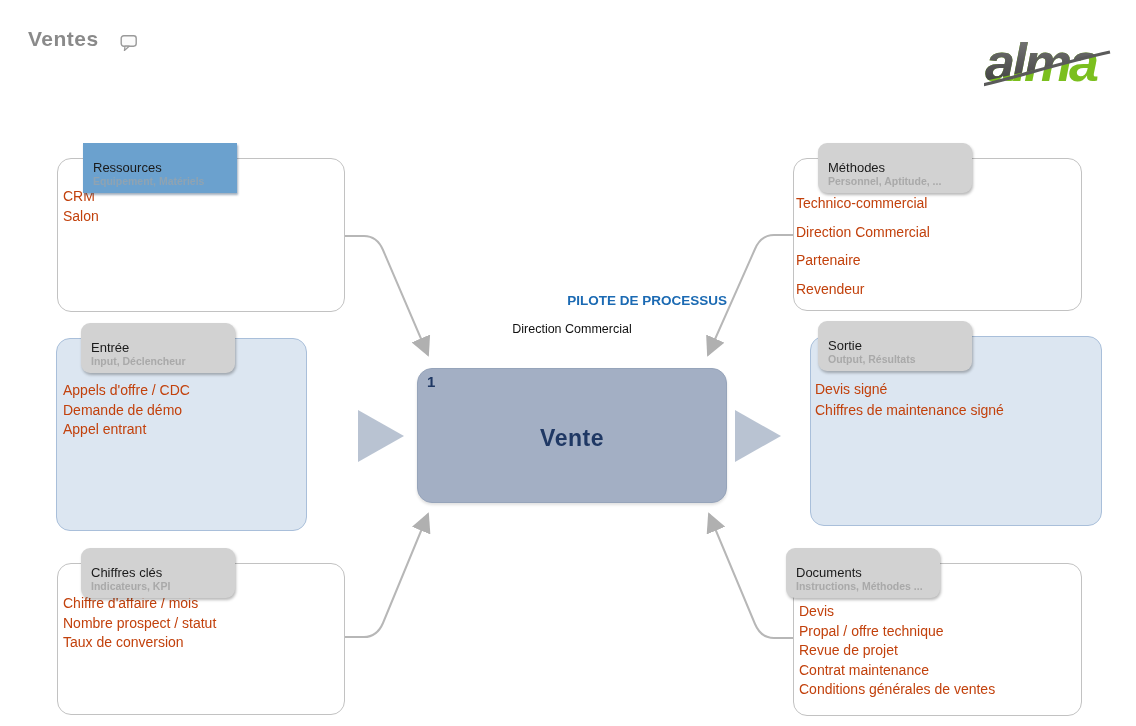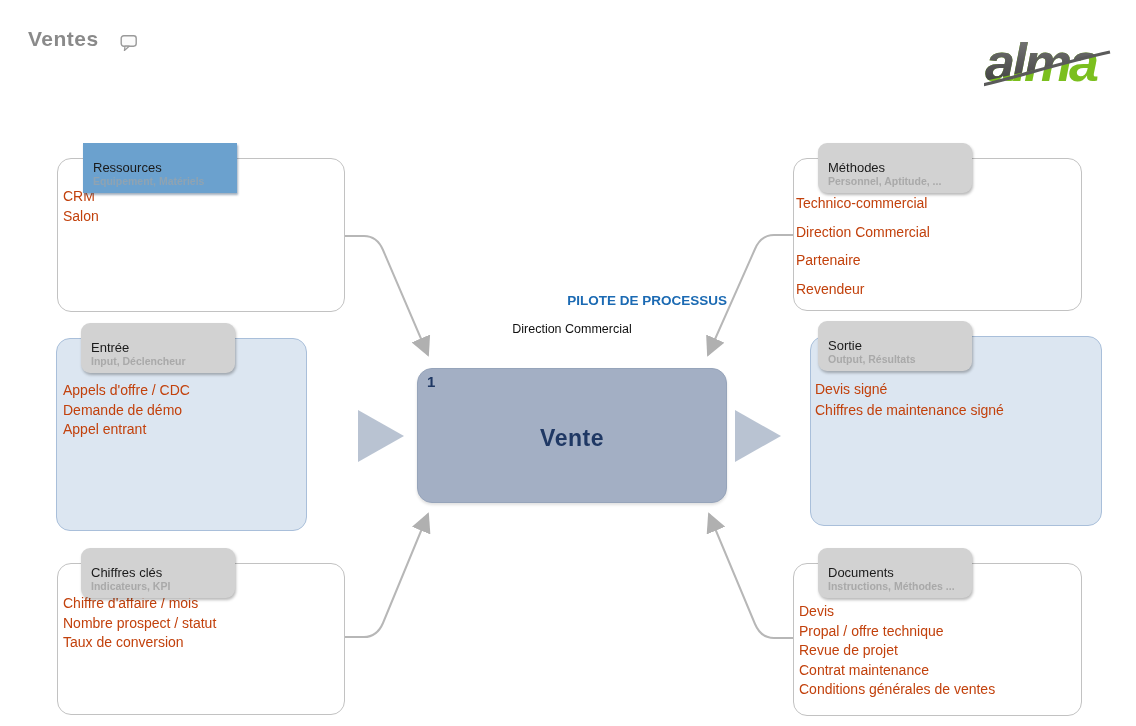--- a/index.html
+++ b/index.html
@@ -46,21 +46,21 @@
 
   .m-capacite .mbox{left:793px;top:158px;width:289px;height:153px;}
   .m-capacite .tab{left:818px;top:143px;}
   .m-capacite .items{padding:30px 6px 0 2px;line-height:28.5px;}
 
   .m-sortie .mbox{left:798px;top:336px;width:292px;height:190px;margin-left:12px;}
   .m-sortie .tab{left:818px;top:321px;}
   .m-sortie .items{padding:42px 6px 0 4px;line-height:21px;}
 
   .m-documents .mbox{left:793px;top:563px;width:289px;height:153px;}
-  .m-documents .tab{left:818px;top:548px;}
+  .m-documents .tab{left:786px;top:548px;}
   .m-documents .items{padding:38px 6px 0 5px;line-height:19.5px;}
 
   
   .pilot-label{position:absolute;left:417px;top:293px;width:310px;text-align:right;
     font-size:13.5px;font-weight:bold;color:#1b6ab3;z-index:2;}
   .pilot-value{position:absolute;left:417px;top:322px;width:310px;text-align:center;
     font-size:12.5px;color:#111;z-index:2;}
   .process-box{
     position:absolute;left:417px;top:368px;width:310px;height:135px;z-index:2;
     background:#a3afc4;border:1px solid #96a4ba;border-radius:15px;box-sizing:border-box;

